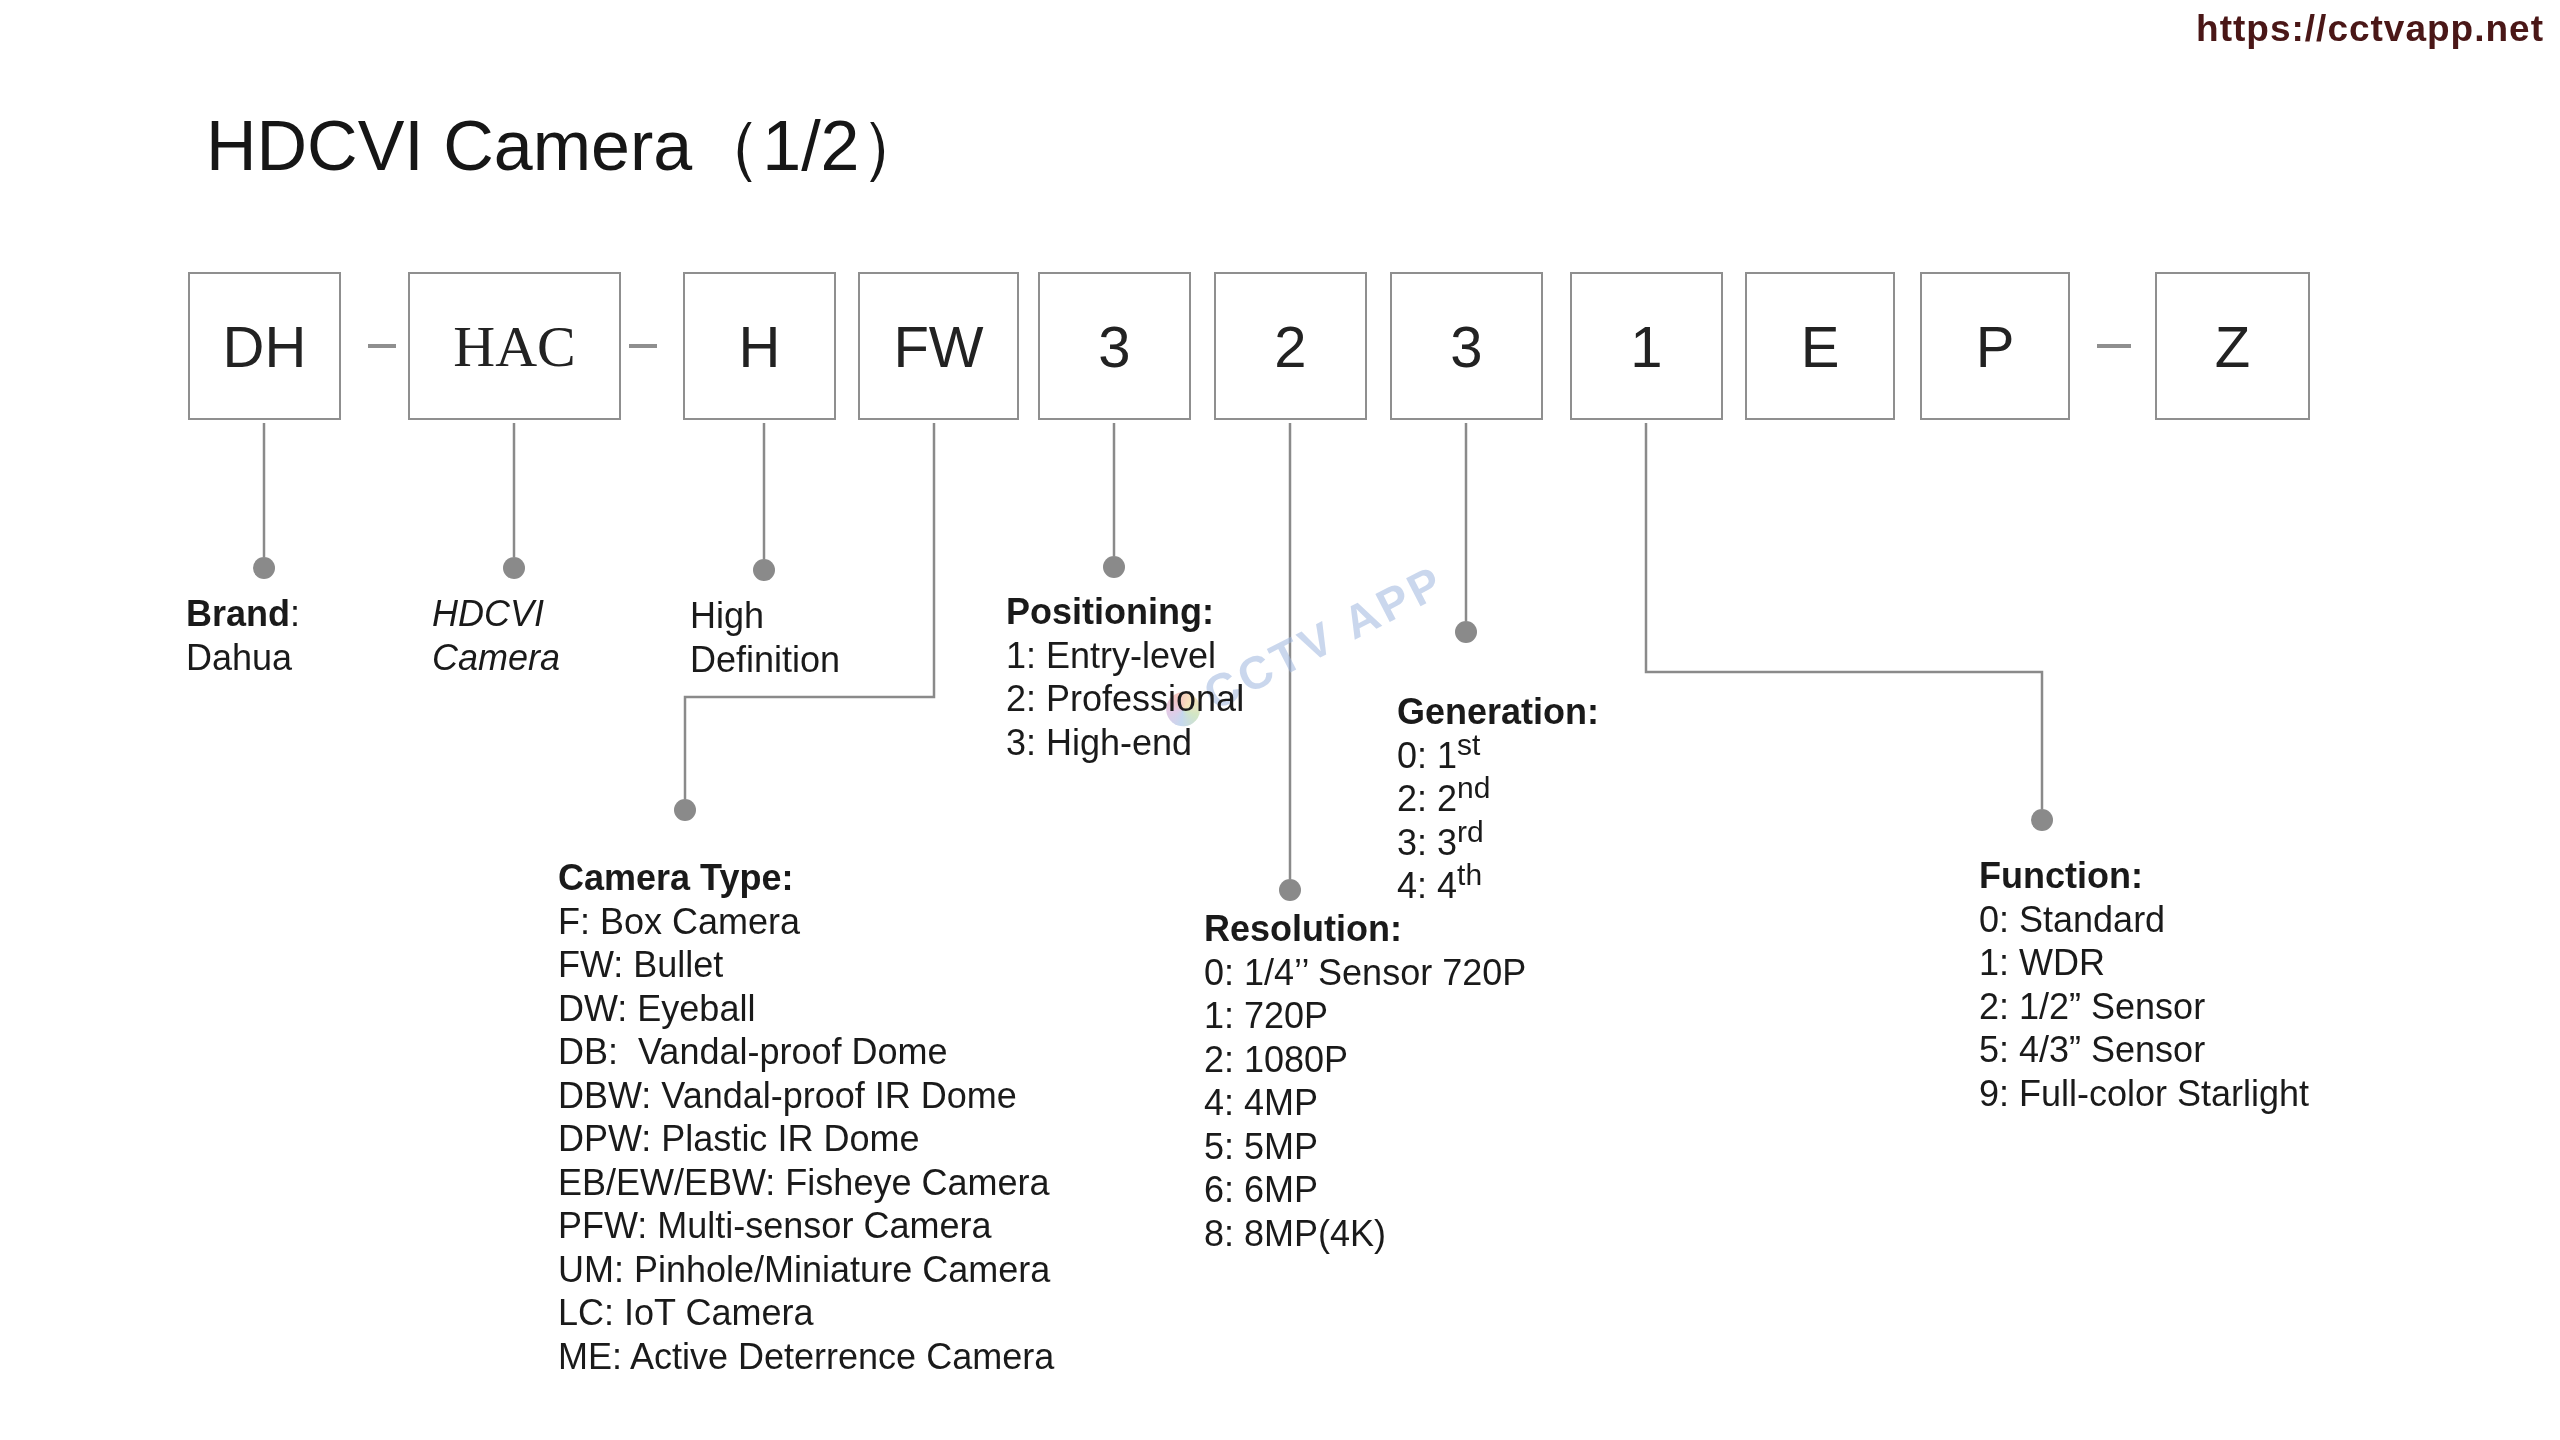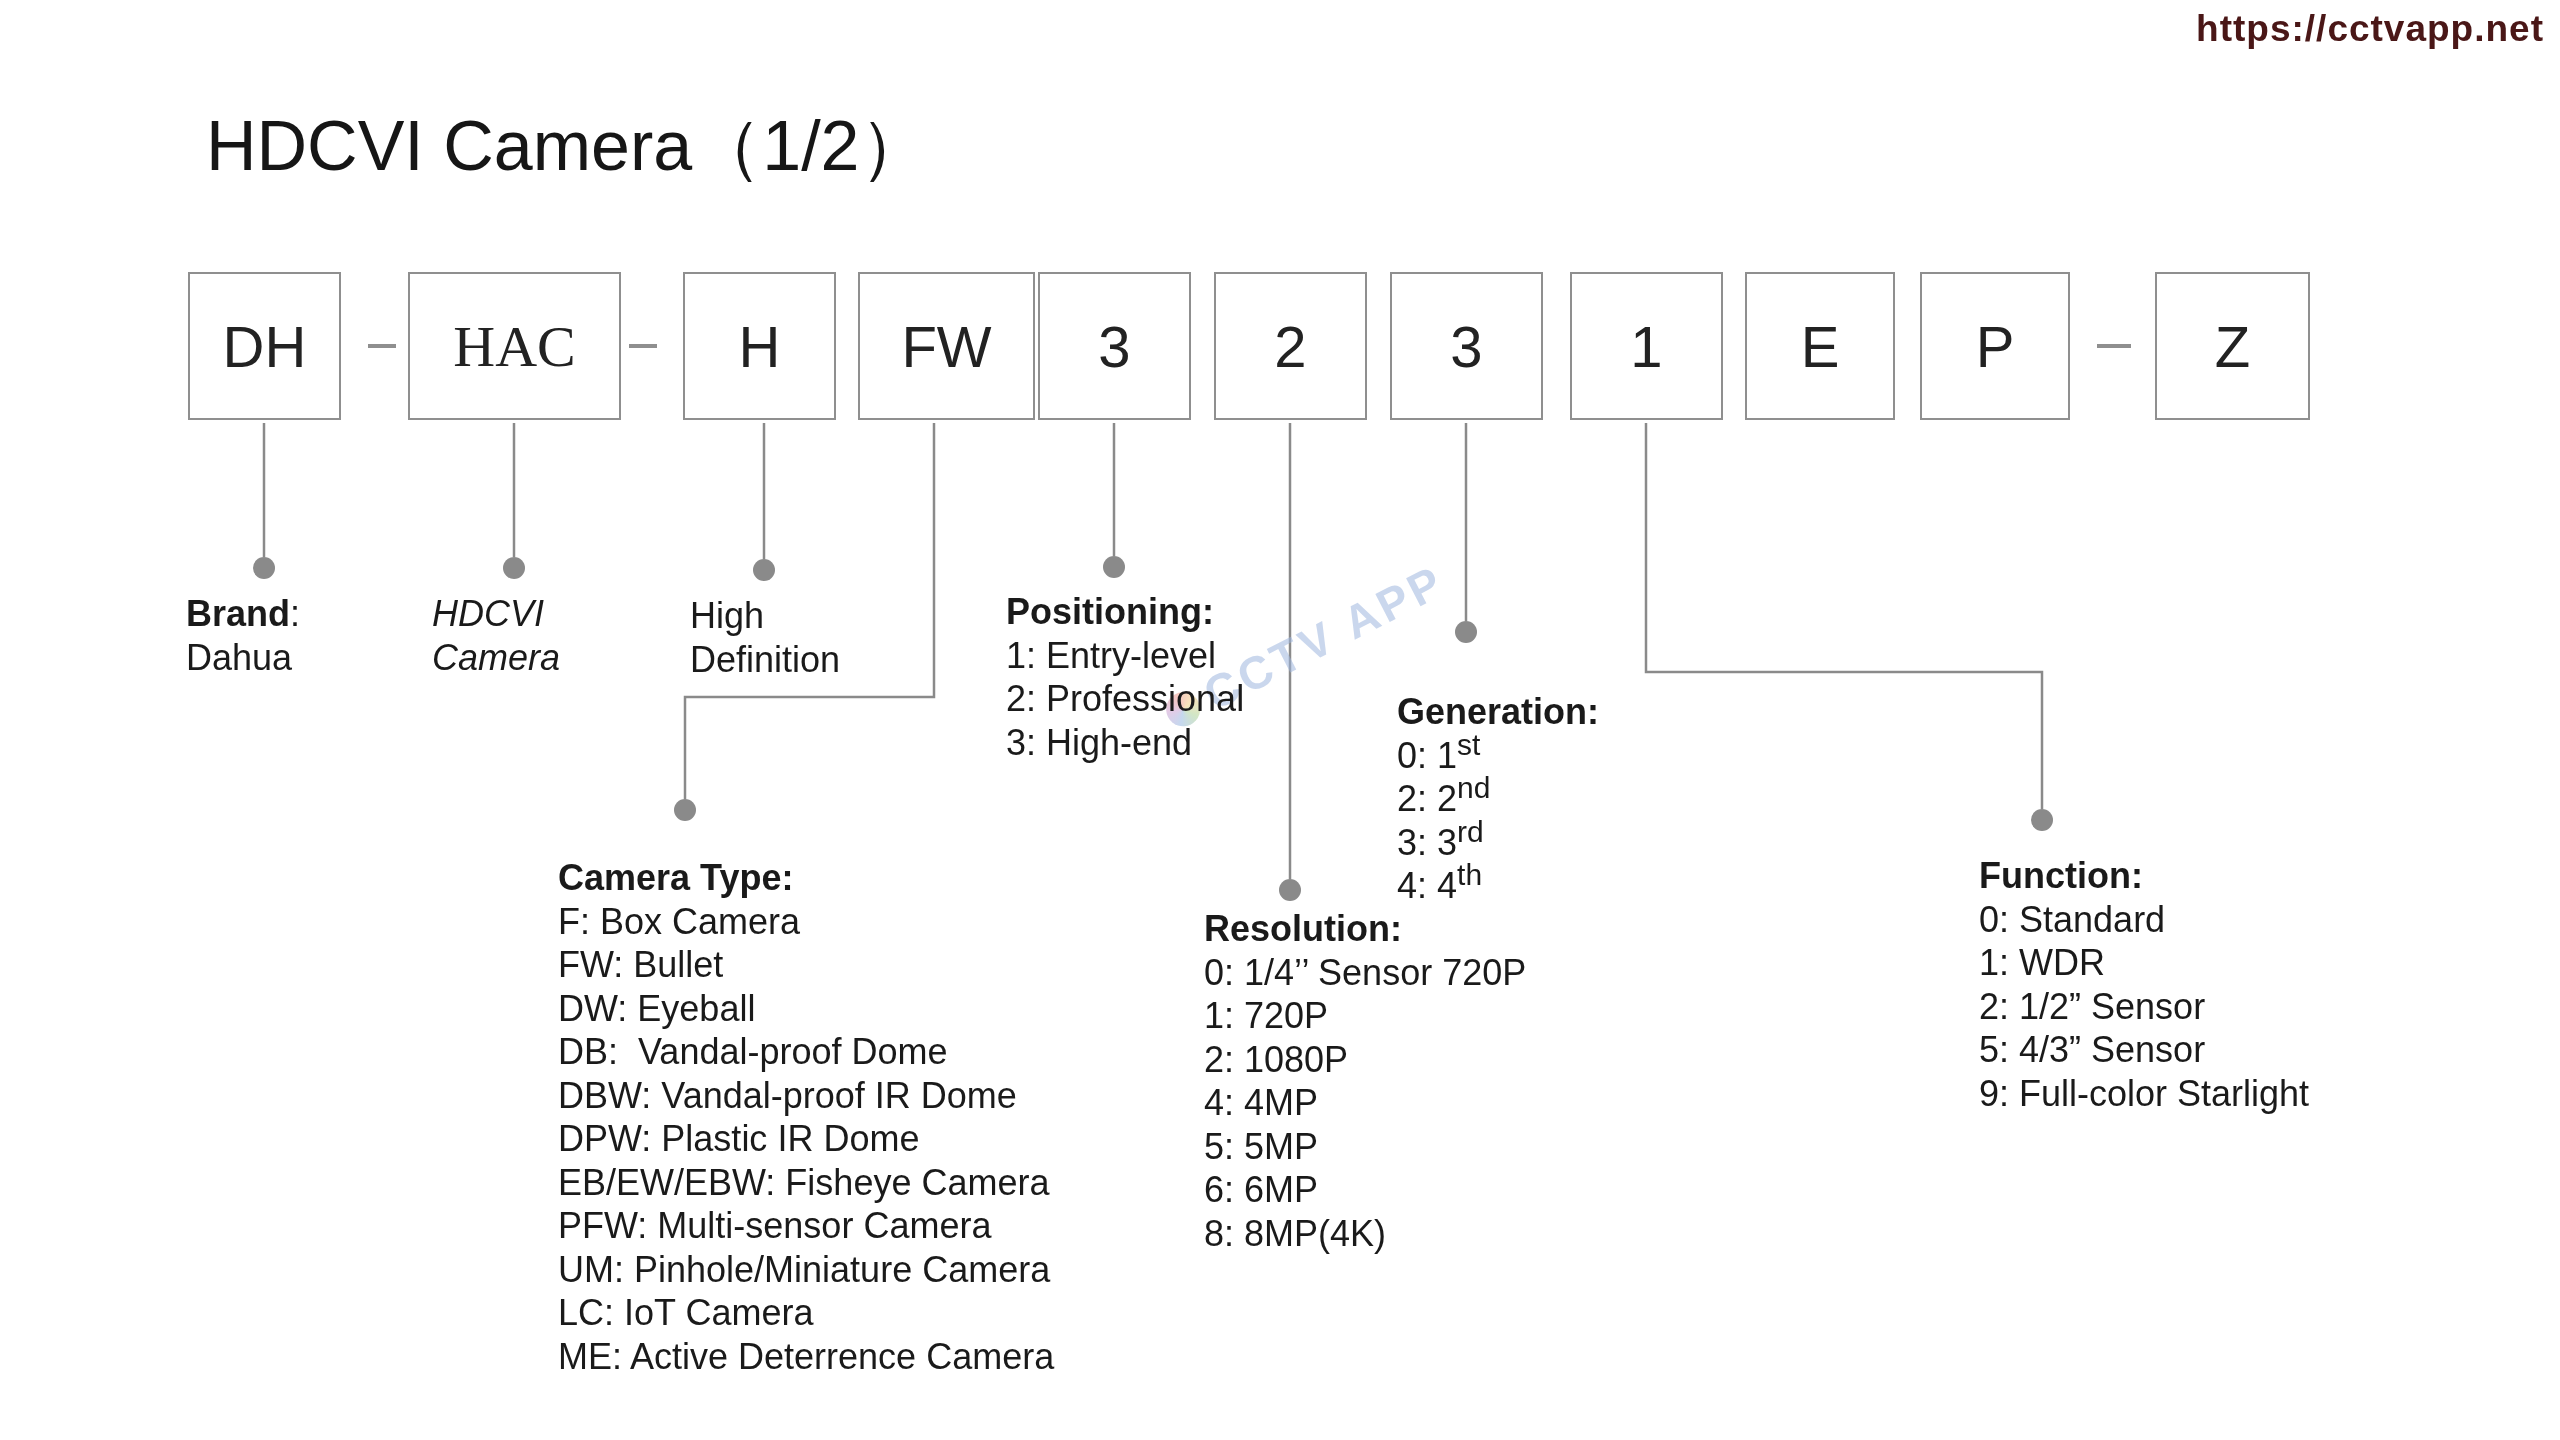--- a/index.html
+++ b/index.html
@@ -23,21 +23,21 @@
   
   .code-box{
     position:absolute;top:272px;height:148px;
     border:2px solid #8f8f8f;background:#ffffff;box-sizing:border-box;
     display:flex;align-items:center;justify-content:center;
     font-size:58px;color:#222222;font-weight:400;
   }
   .b0{left:188px;width:153px;text-align:center;}
   .b1{left:408px;width:213px;font-family:Liberation Serif, serif;}
   .b2{left:683px;width:153px;}
-  .b3{left:858px;width:177px;}
+  .b3{left:858px;width:161px;}
   .b4{left:1038px;width:153px;}
   .b5{left:1214px;width:153px;}
   .b6{left:1390px;width:153px;}
   .b7{left:1570px;width:153px;}
   .b8{left:1745px;width:150px;}
   .b9{left:1920px;width:150px;}
   .b10{left:2155px;width:155px;}
   
   .dash{
     position:absolute;top:344px;height:4px;background:#8f8f8f;

